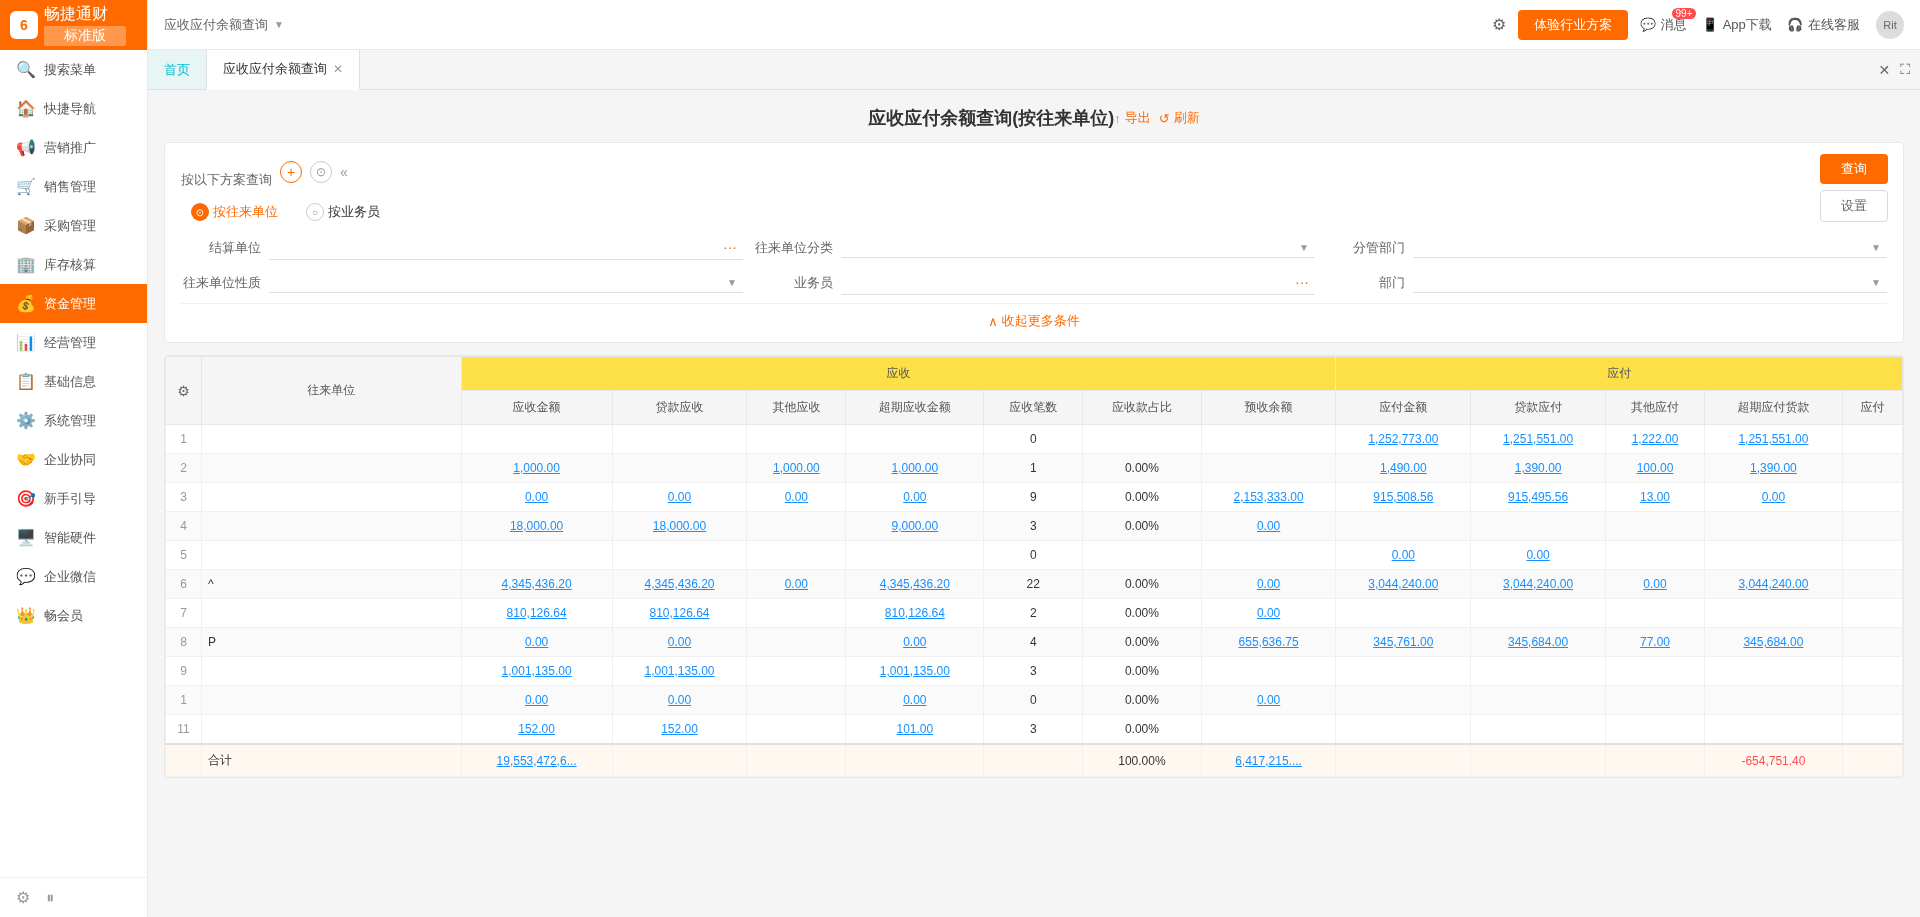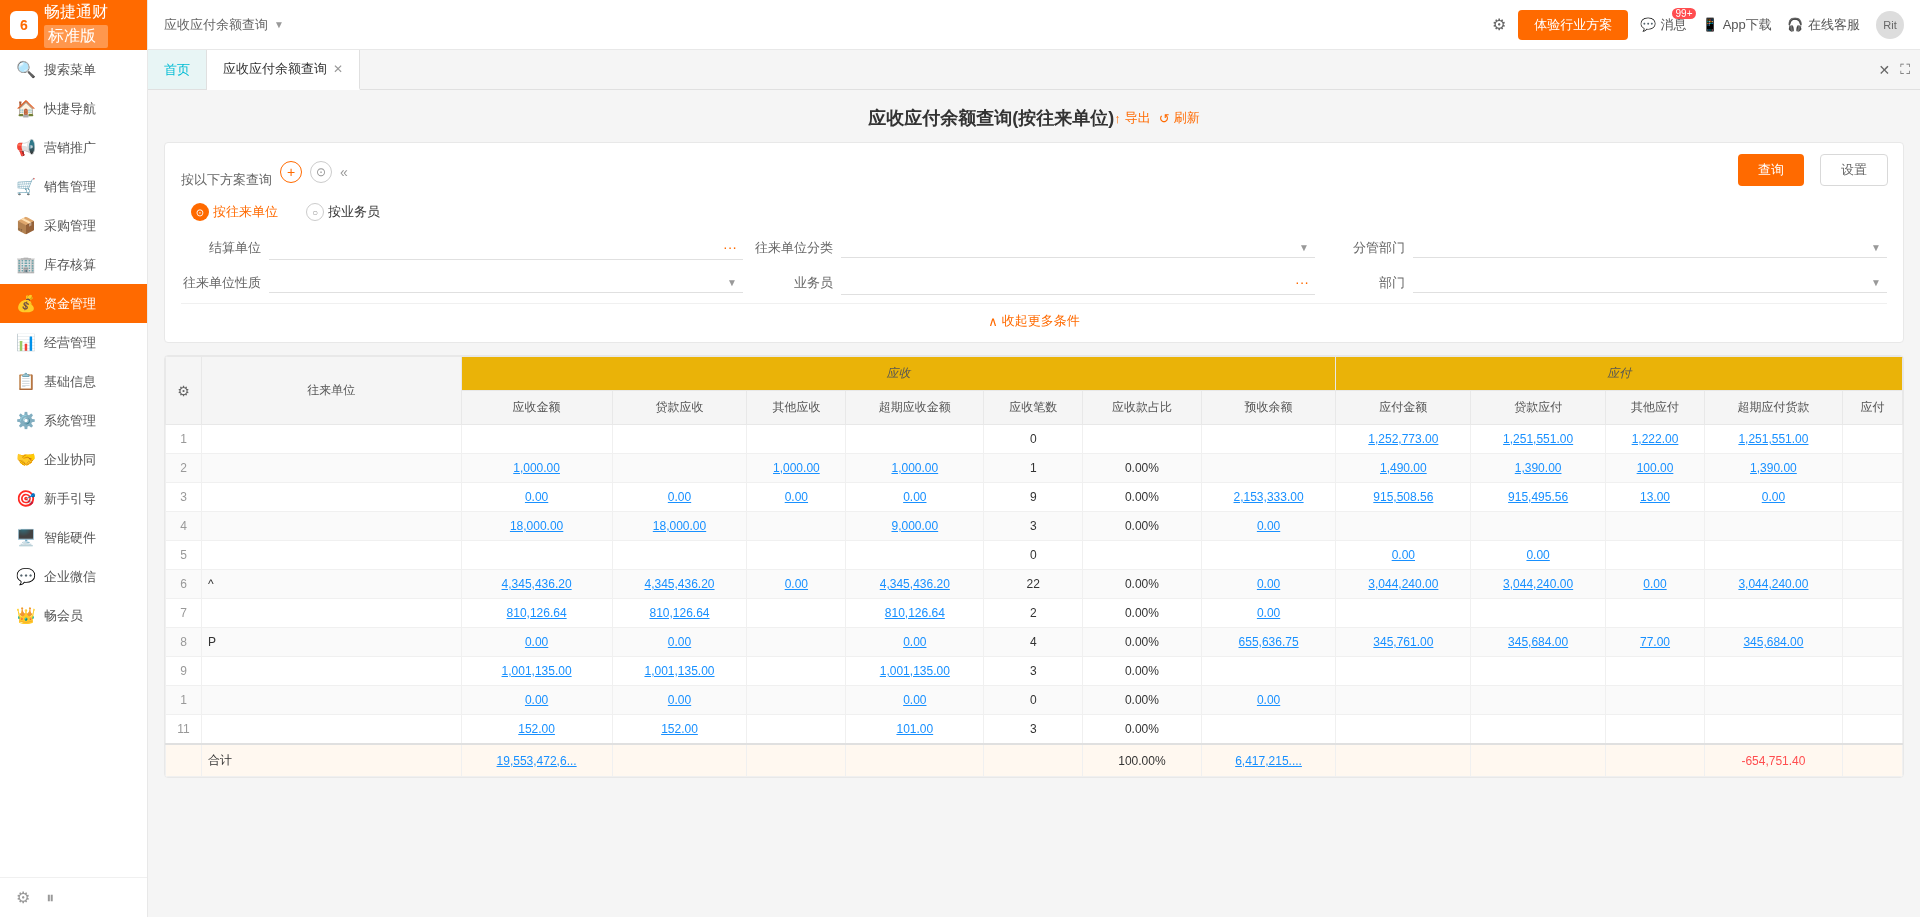--- a/index.html
+++ b/index.html
@@ -8,21 +8,21 @@
     
     .sidebar {
       position: fixed; left: 0; top: 0; width: 148px; height: 100vh;
       background: #fff; border-right: 1px solid #e8e8e8; display: flex; flex-direction: column;
     }
     .sidebar-logo {
       height: 50px; background: #ff6a00; display: flex; align-items: center; padding: 0 10px; gap: 6px;
     }
     .sidebar-logo-icon { width: 28px; height: 28px; background: #fff; border-radius: 6px; display: flex; align-items: center; justify-content: center; font-weight: bold; color: #ff6a00; font-size: 14px; }
     .sidebar-logo-text { color: #fff; font-size: 16px; line-height: 1.3; }
-    .sidebar-badge { font-size: 16px; background: rgba(255,255,255,0.3); padding: 1px 4px; border-radius: 2px; color: #fff; margin-top: 2px; }
+    .sidebar-badge { font-size: 14px; background: rgba(255,255,255,0.3); padding: 1px 20px; border-radius: 2px; color: #fff; margin-top: 2px; }
     .sidebar-item {
       display: flex; align-items: center; gap: 8px; padding: 10px 16px; cursor: pointer;
       color: #555; font-size: 13px; transition: background 0.2s;
     }
     .sidebar-item.active { background: #ff6a00; color: #fff; border-radius: 0; }
     .sidebar-item.active .sidebar-icon { color: #fff; }
     .sidebar-icon { font-size: 16px; width: 20px; text-align: center; }
     .sidebar-footer {
       margin-top: auto; padding: 10px 16px; border-top: 1px solid #f0f0f0;
       display: flex; gap: 16px; align-items: center;
@@ -139,21 +139,21 @@
       position: relative;
     }
     table {
       width: 100%; border-collapse: collapse; font-size: 12px;
     }
     th {
       background: #f5f5f5; color: #555; font-weight: normal;
       padding: 8px 6px; text-align: center; border: 1px solid #e8e8e8;
       white-space: nowrap;
     }
-    th.group-header { background: #eab308; font-weight: 500; font-style: italic; }
+    th.group-header { background: #fde047; font-weight: 500; }
     td {
       padding: 7px 6px; text-align: center; border: 1px solid #f0f0f0;
       color: #333; white-space: nowrap;
     }
     td.link { color: #1890ff; text-decoration: underline; cursor: pointer; }
     td.text-left { text-align: left; }
     tr:nth-child(even) { background: #fafafa; }
     .row-num { color: #999; }
     .total-row { background: #fff8f0 !important; font-weight: 500; }
     .total-row td { border-top: 2px solid #e0e0e0; }
@@ -368,21 +368,21 @@
             </div>
           </div>
         </div>
 
         <div class="collapse-more">
           <span>∧</span>
           <span>收起更多条件</span>
         </div>
       </div>
 
-      <div style="position: absolute; right: 16px; top: 0; display: flex; flex-direction: row; gap: 16px; padding-top: 12px;">
+      <div style="position: absolute; right: 16px; top: 0; display: flex; flex-direction: column; gap: 6px; padding-top: 12px;">
         <button class="btn-query">查询</button>
         <button class="btn-settings">设置</button>
       </div>
     </div>
 
     <div class="table-container">
       <div class="table-scroll">
         <table>
           <thead>
             <tr>

